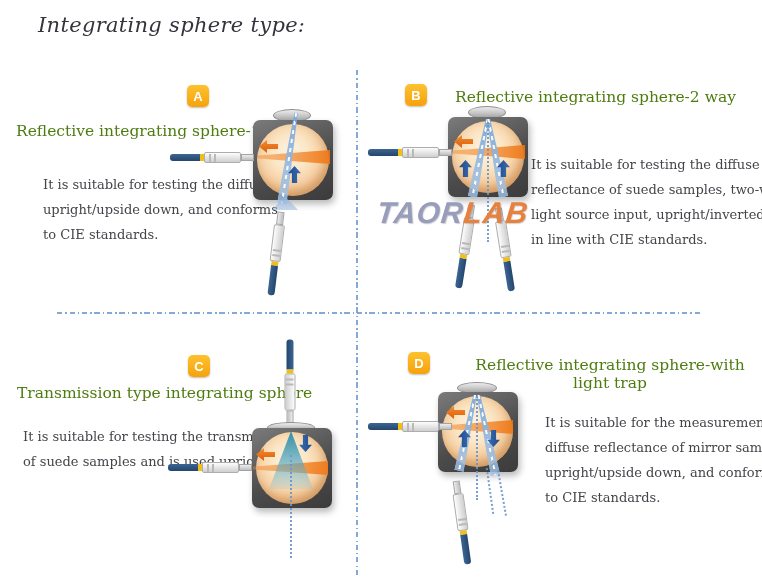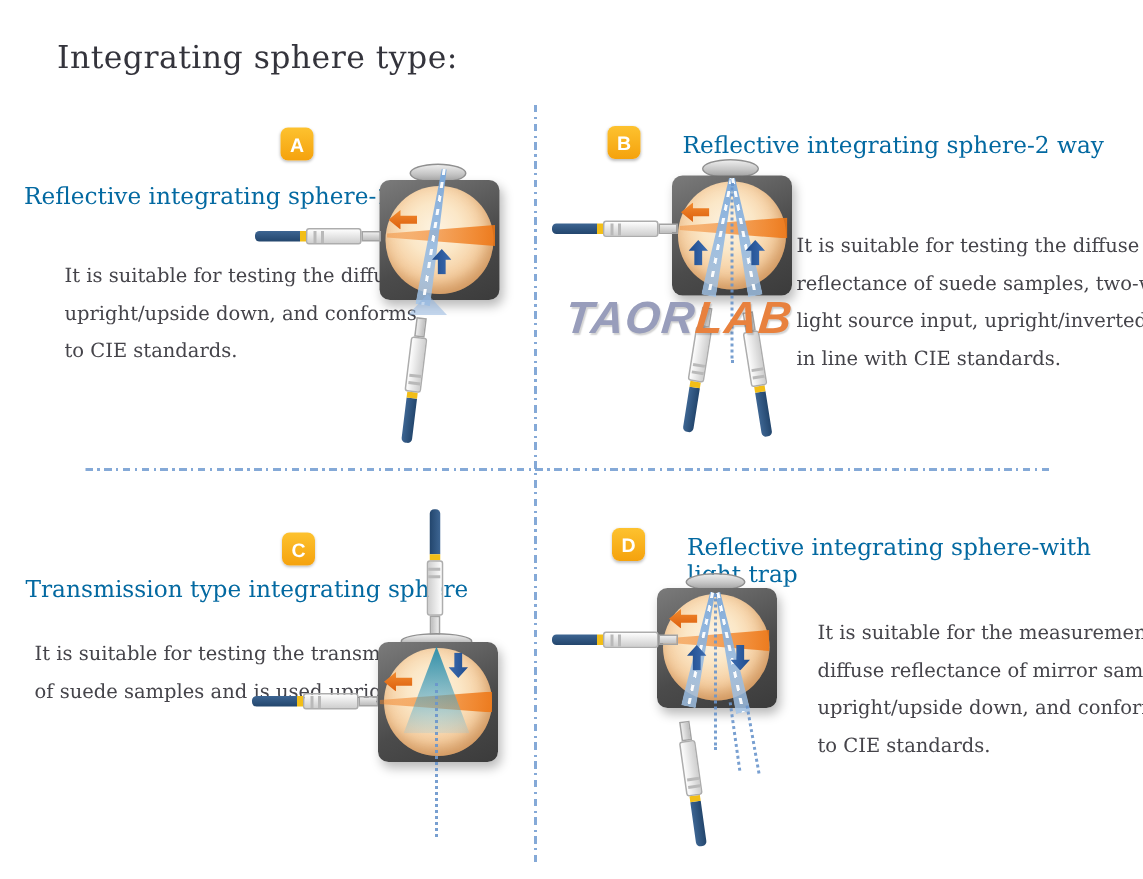--- a/index.html
+++ b/index.html
@@ -1,20 +1,20 @@
 <!DOCTYPE html>
 <html><head>
 <meta charset="utf-8">
 <style>
   html,body{margin:0;padding:0;background:#fff;}
   .stage{position:relative;width:762px;height:586px;background:#fff;overflow:hidden;
          font-family:"DejaVu Serif",serif;color:#3f3e42;}
   .abs{position:absolute;}
   .page-title{font-size:21px;letter-spacing:.3px;color:#34343c;}
-  .qheading{font-size:15.5px;color:#0369a1;}
+  .qheading{font-size:15.5px;color:#4d7c0f;text-align:center;}
   .qbody{font-size:13px;color:#45444a;line-height:25px;}
   .badge{width:22px;height:22px;border-radius:5px;
          background:linear-gradient(180deg,#fdc22f,#f5a20d);
          color:#fff;font:700 13px "Liberation Sans",sans-serif;
          display:flex;align-items:center;justify-content:center;
          box-shadow:0 1px 2px rgba(0,0,0,.25);}
   .vdivider{width:2px;background:repeating-linear-gradient(180deg,
        #6f9ad0 0px,#6f9ad0 5px,transparent 5px,transparent 8px,
        #6f9ad0 8px,#6f9ad0 9.5px,transparent 9.5px,transparent 12.5px);opacity:.85;}
   .hdivider{height:2px;background:repeating-linear-gradient(90deg,
@@ -52,21 +52,21 @@
   .f-tip{width:13px;height:7px;background:linear-gradient(180deg,#ededed,#bebebe);border:1px solid #a3a3a3;box-sizing:border-box;}
   .watermark{font:900 30px "Liberation Sans",sans-serif;font-style:italic;letter-spacing:1px;
        transform:skew(-6deg);text-shadow:1px 1px 1px rgba(0,0,0,.18);white-space:nowrap;}
   .wm1{color:#989dbb;} .wm2{color:#e8813e;}
 </style>
 </head>
 <body>
 
 <div class="stage">
 
-  <div class="abs page-title" style="left:38px;top:26px;">Integrating sphere type:</div>
+  <div class="abs page-title" style="left:38px;top:13px;font-style:italic;">Integrating sphere type:</div>
 
   <div class="abs vdivider" style="left:356px;top:70px;height:505px;"></div>
   <div class="abs hdivider" style="left:57px;top:312px;width:643px;"></div>
 
   <div class="abs badge" style="left:187px;top:85px;">A</div>
   <div class="abs qheading" style="left:16px;top:122px;">Reflective integrating sphere-1 way</div>
   <div class="abs qbody" style="left:43px;top:172px;width:260px;">
     <div>It is suitable for testing the diffuse</div>
     <div>upright/upside down, and conforms</div>
     <div>to CIE standards.</div>

